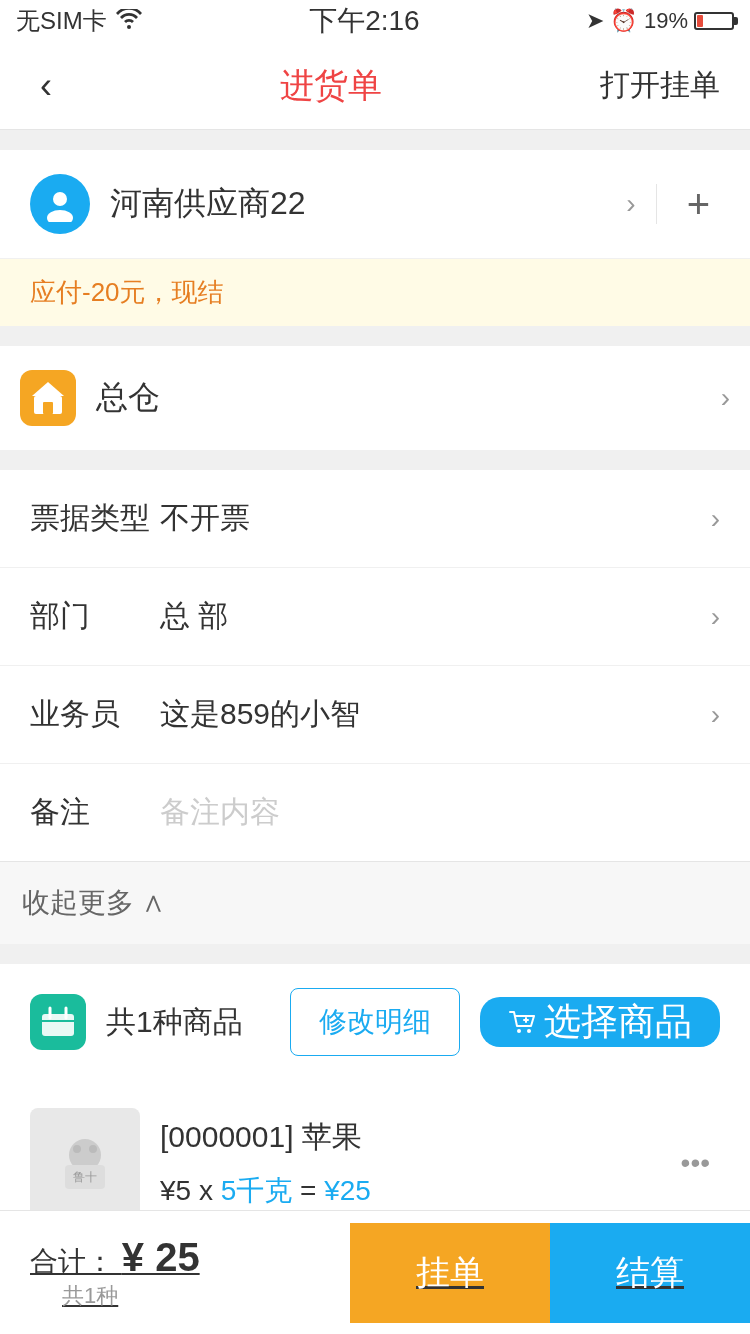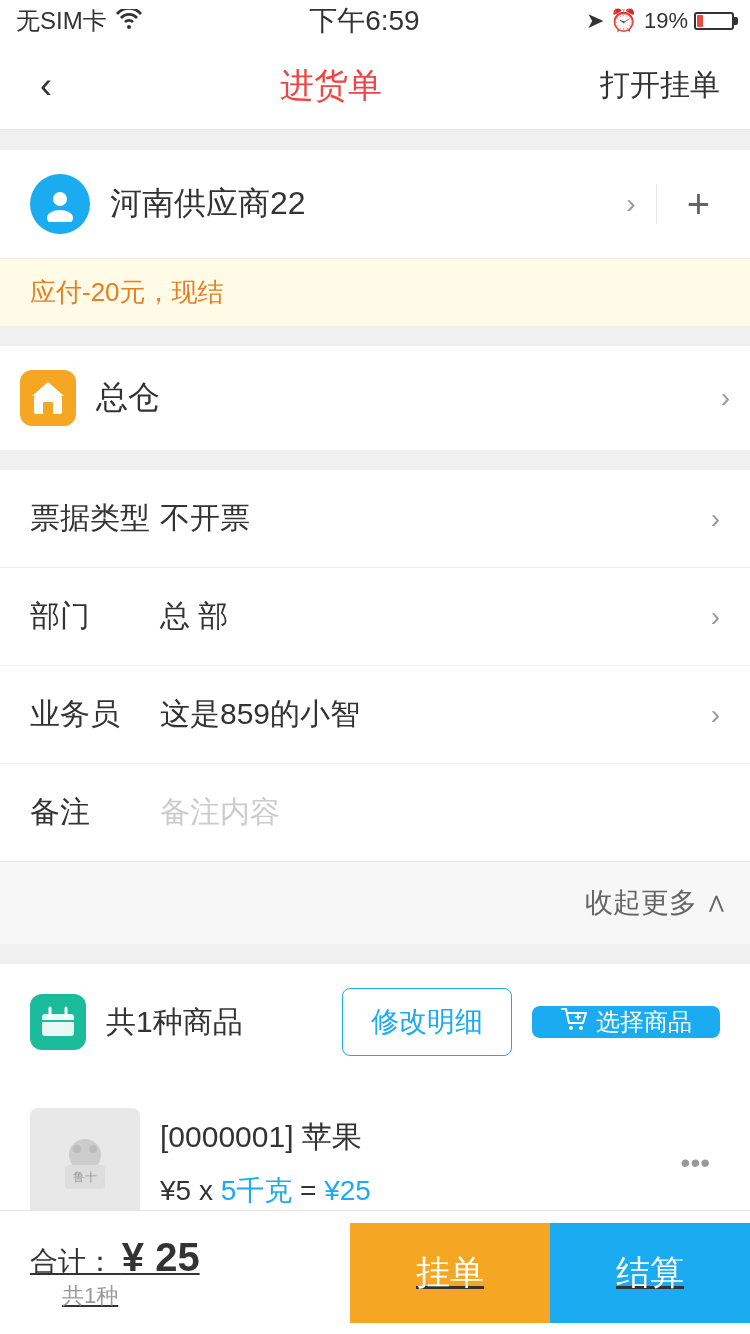--- a/index.html
+++ b/index.html
@@ -162,21 +162,21 @@
       font-size: 30px;
       color: #333;
     }
     .form-placeholder {
       color: #ccc;
     }
 
     
     .collapse-row {
       background: #f7f7f7;
-      text-align: right;
+      text-align: left;
       padding: 22px;
       font-size: 28px;
       color: #666;
       margin-top: 0;
       border-top: 1px solid #e5e5e5;
     }
 
     
     .products-header {
       background: #fff;
@@ -199,25 +199,25 @@
     .btn-outline {
       border: 1.5px solid #1aabf1;
       border-radius: 8px;
       color: #1aabf1;
       background: #fff;
       padding: 14px 28px;
       font-size: 28px;
       cursor: pointer;
     }
     .btn-primary {
-      border-radius: 8px;
+      border-radius: 20px;
       color: #fff;
       background: #1aabf1;
       padding: 0 28px;
-      font-size: 24px;
+      font-size: 37px;
       cursor: pointer;
       display: flex;
       align-items: center;
       gap: 8px;
       border: none;
     }
 
     
     .product-item {
       background: #fff;
@@ -319,21 +319,21 @@
 
 <div class="status-bar">
   <div class="status-left">
     <span>无SIM卡</span>
     <span>
       <svg width="28" height="20" viewBox="0 0 28 20">
           <path d="M14 16a2 2 0 1 1 0 4 2 2 0 0 1 0-4zm-5-4a7 7 0 0 1 10 0l-2 2a4 4 0 0 0-6 0l-2-2zm-4-4a12 12 0 0 1 18 0l-2 2a9 9 0 0 0-14 0l-2-2zm-4-4a17 17 0 0 1 26 0l-2 2a14 14 0 0 0-22 0l-2-2z" fill="#333"></path>
         </svg>
     </span>
   </div>
-  <div class="status-center">下午6:59</div>
+  <div class="status-center">下午2:16</div>
   <div class="status-right">
     <span>➤</span>
     <span>⏰</span>
     <span>19%</span>
     <div class="battery-icon">
       <div class="battery-fill"></div>
     </div>
   </div>
 </div>
 

